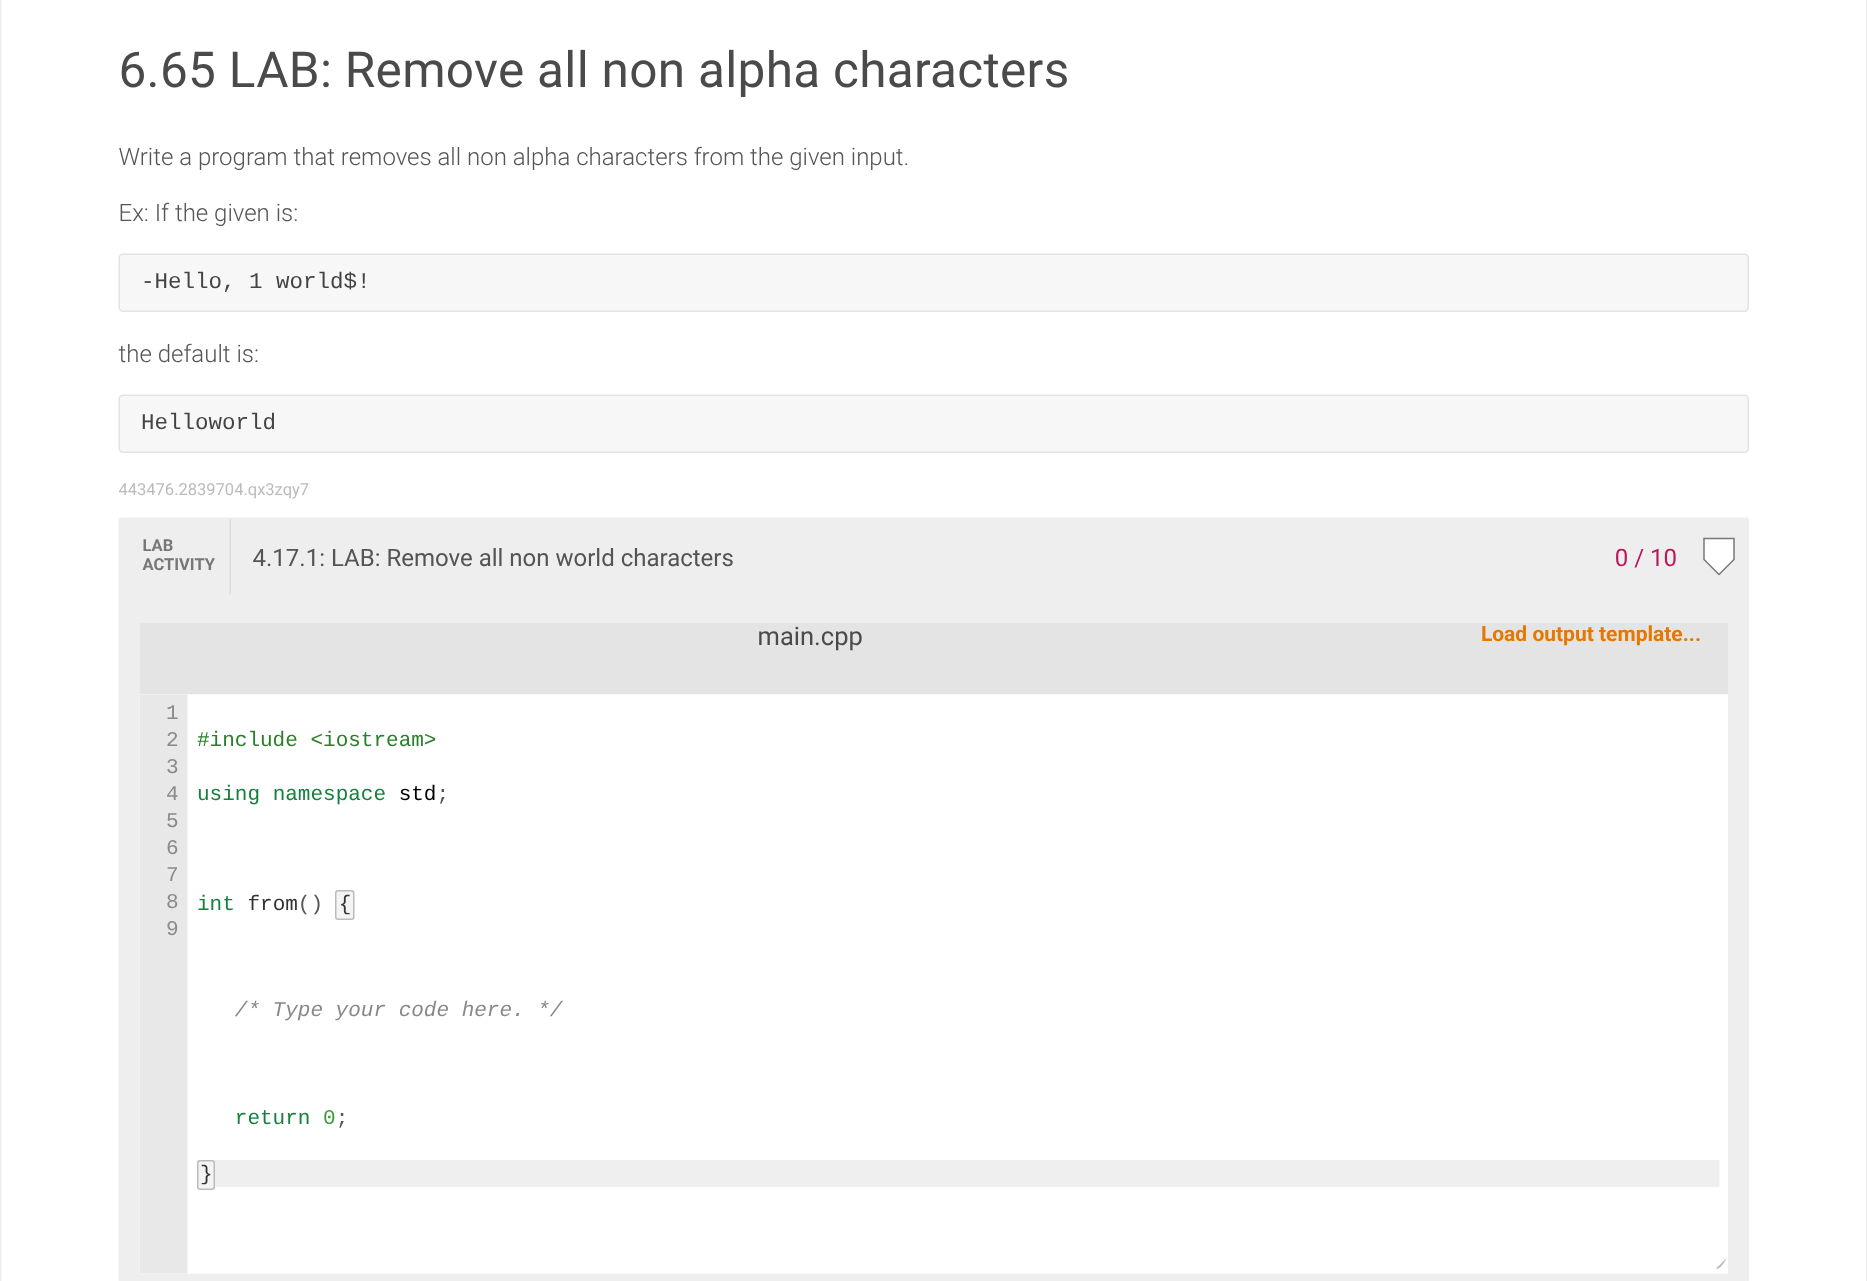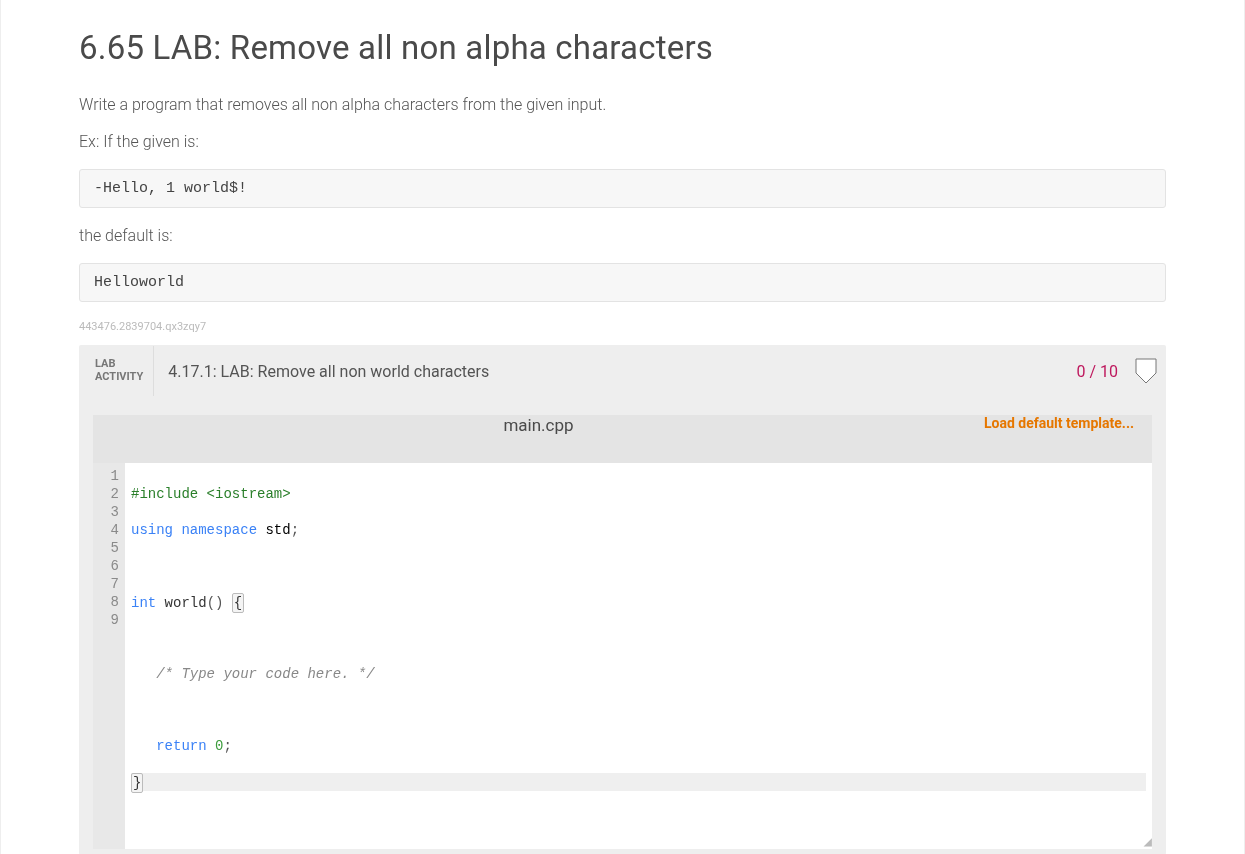--- a/index.html
+++ b/index.html
@@ -148,26 +148,27 @@
     padding: 4px 6px 4px 0;
     user-select: none;
   }
   .gutter div { height: 18px; }
   .code-lines {
     flex: 1 1 auto;
     padding: 4px 6px;
     white-space: pre;
     position: relative;
     overflow: auto;
+    border-radius: 16px;
   }
   .code-lines .line { height: 18px; }
   .line.hl { background: #efefef; }
 
   .kw-include { color: #2a7f2a; }
-  .kw-blue    { color: #3b82f6; }
+  .kw-blue    { color: #15803d; }
   .kw-type    { color: #000000; }
   .kw-func    { color: #333; }
   .kw-punc    { color: #555; }
   .kw-num     { color: #3c9c3c; }
   .kw-comment { color: #888; font-style: italic; }
   .kw-brace   { display:inline-block; border:1px solid #bbb; padding:0 1px; border-radius:2px; background:#f4f4f4; }
 
   .resize-handle {
     position: absolute;
     right: 2px;
@@ -206,40 +207,40 @@
       <div class="shield-icon">
         <svg viewBox="0 0 24 28">
             <path d="M2 2 H22 V16 L12 26 L2 16 Z"></path>
           </svg>
       </div>
     </div>
 
     <div class="editor-wrap">
       <div class="editor-toolbar">
         <div class="editor-filename">main.cpp</div>
-        <div class="load-template">Load default template...</div>
+        <div class="load-template">Load output template...</div>
       </div>
 
       <div class="code-editor">
         <div class="gutter">
           <div>1</div>
           <div>2</div>
           <div>3</div>
           <div>4</div>
           <div>5</div>
           <div>6</div>
           <div>7</div>
           <div>8</div>
           <div>9</div>
         </div>
         <div class="code-lines">
 <div class="line"><span class="kw-include">#include</span><span class="kw-include"> &lt;iostream&gt;</span></div>
 <div class="line"><span class="kw-blue">using</span><span class="kw-blue"> namespace</span><span class="kw-type"> std</span><span class="kw-punc">;</span></div>
 <div class="line"></div>
-<div class="line"><span class="kw-blue">int</span><span class="kw-func"> world</span><span class="kw-punc">() </span><span class="kw-brace">{</span></div>
+<div class="line"><span class="kw-blue">int</span><span class="kw-func"> from</span><span class="kw-punc">() </span><span class="kw-brace">{</span></div>
 <div class="line"></div>
 <div class="line"><span class="kw-comment">   /* Type your code here. */</span></div>
 <div class="line"></div>
 <div class="line"><span class="kw-blue">   return</span><span class="kw-num"> 0</span><span class="kw-punc">;</span></div>
 <div class="line hl"><span class="kw-brace">}</span></div>
           <div class="resize-handle">◢</div>
         </div>
       </div>
     </div>
   </div>

